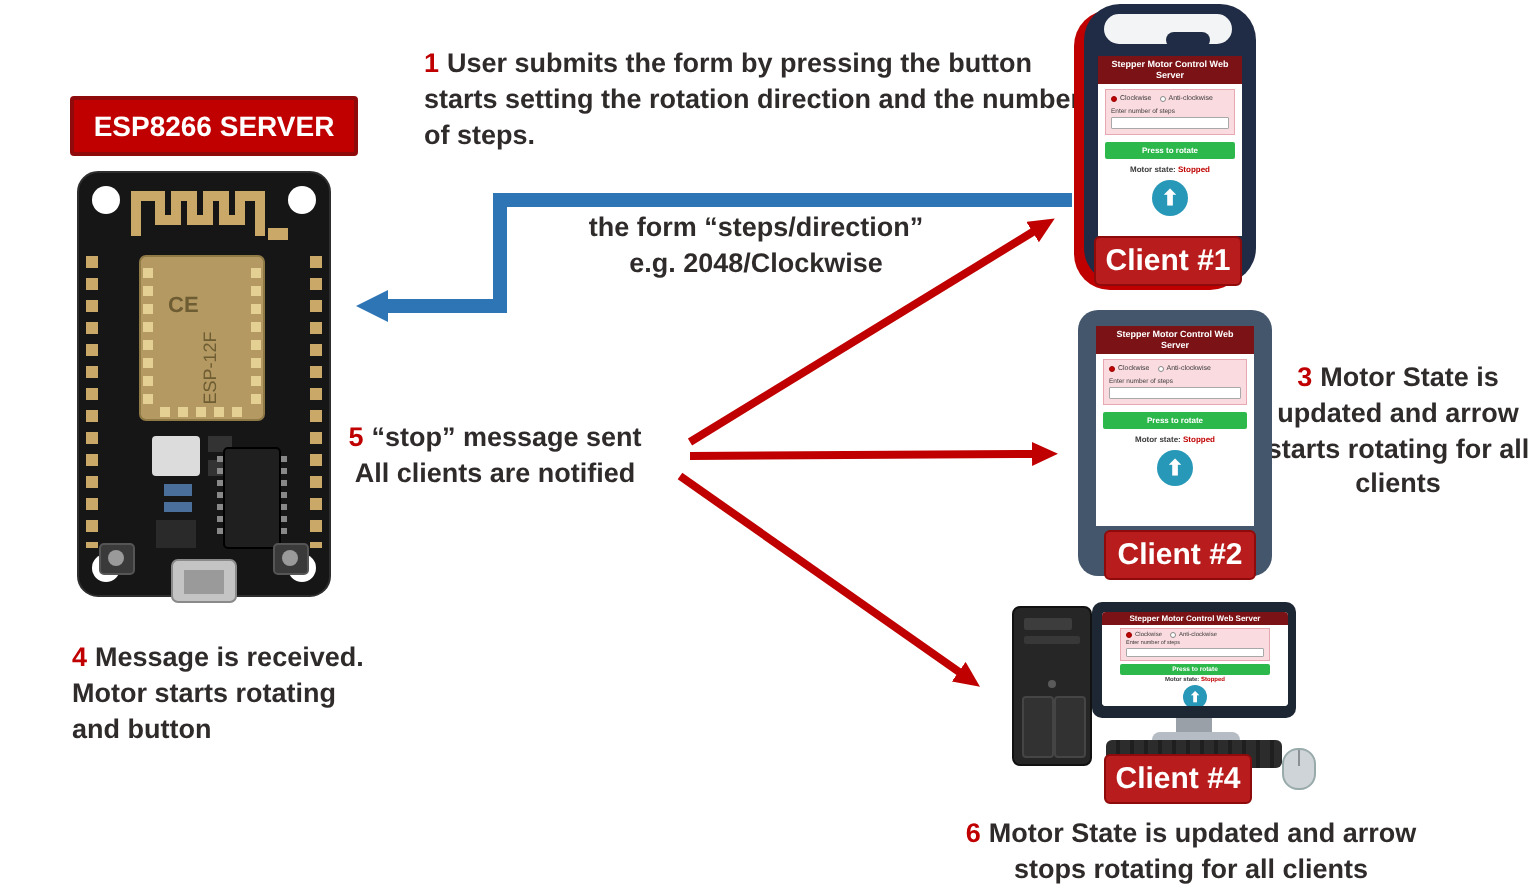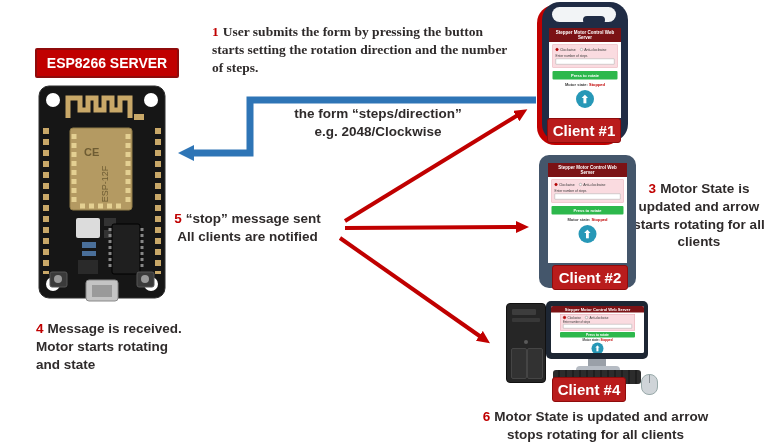--- a/index.html
+++ b/index.html
@@ -123,42 +123,42 @@
     <rect x="44" y="167" width="14" height="5" fill="#4a6f9a"></rect>
     <rect x="40" y="176" width="20" height="14" fill="#2a2a2a"></rect>
     <rect x="12" y="188" width="17" height="15" rx="2" fill="#3a3a3a" stroke="#555"></rect>
     <circle cx="20" cy="195" r="4" fill="#9a9a9a"></circle>
     <rect x="99" y="188" width="17" height="15" rx="2" fill="#3a3a3a" stroke="#555"></rect>
     <circle cx="107" cy="195" r="4" fill="#9a9a9a"></circle>
     <rect x="48" y="196" width="32" height="21" rx="3" fill="#c4c4c4" stroke="#8a8a8a"></rect>
     <rect x="54" y="201" width="20" height="12" fill="#9a9a9a"></rect>
   </svg>
 
-  <div class="step" style="left:212px;top:23px;width:345px;font-family:Liberation Serif, serif;">
+  <div class="step" style="left:212px;top:23px;width:345px;">
     <span><span class="num">1</span><span>User submits the form by pressing the button</span></span>
     <span class="ln">starts setting the rotation direction and the number</span>
     <span class="ln">of steps.</span>
   </div>
 
   <div class="step center" style="left:258px;top:105px;width:240px;">
     <span class="ln">the form “steps/direction”</span>
     <span class="ln">e.g. 2048/Clockwise</span>
   </div>
 
   <div class="step center" style="left:630px;top:180px;width:138px;">
     <span><span class="num">3</span><span>Motor State is</span></span>
     <span class="ln">updated and arrow</span>
     <span class="ln">starts rotating for all</span>
     <span class="ln">clients</span>
   </div>
 
   <div class="step" style="left:36px;top:320px;width:175px;">
     <span><span class="num">4</span><span>Message is received.</span></span>
     <span class="ln">Motor starts rotating</span>
-    <span class="ln">and state</span>
+    <span class="ln">and button</span>
   </div>
 
   <div class="step center" style="left:160px;top:210px;width:175px;">
     <span><span class="num">5</span><span>“stop” message sent</span></span>
     <span class="ln">All clients are notified</span>
   </div>
 
   <div class="step center" style="left:448px;top:408px;width:295px;">
     <span><span class="num">6</span><span>Motor State is updated and arrow</span></span>
     <span class="ln">stops rotating for all clients</span>

